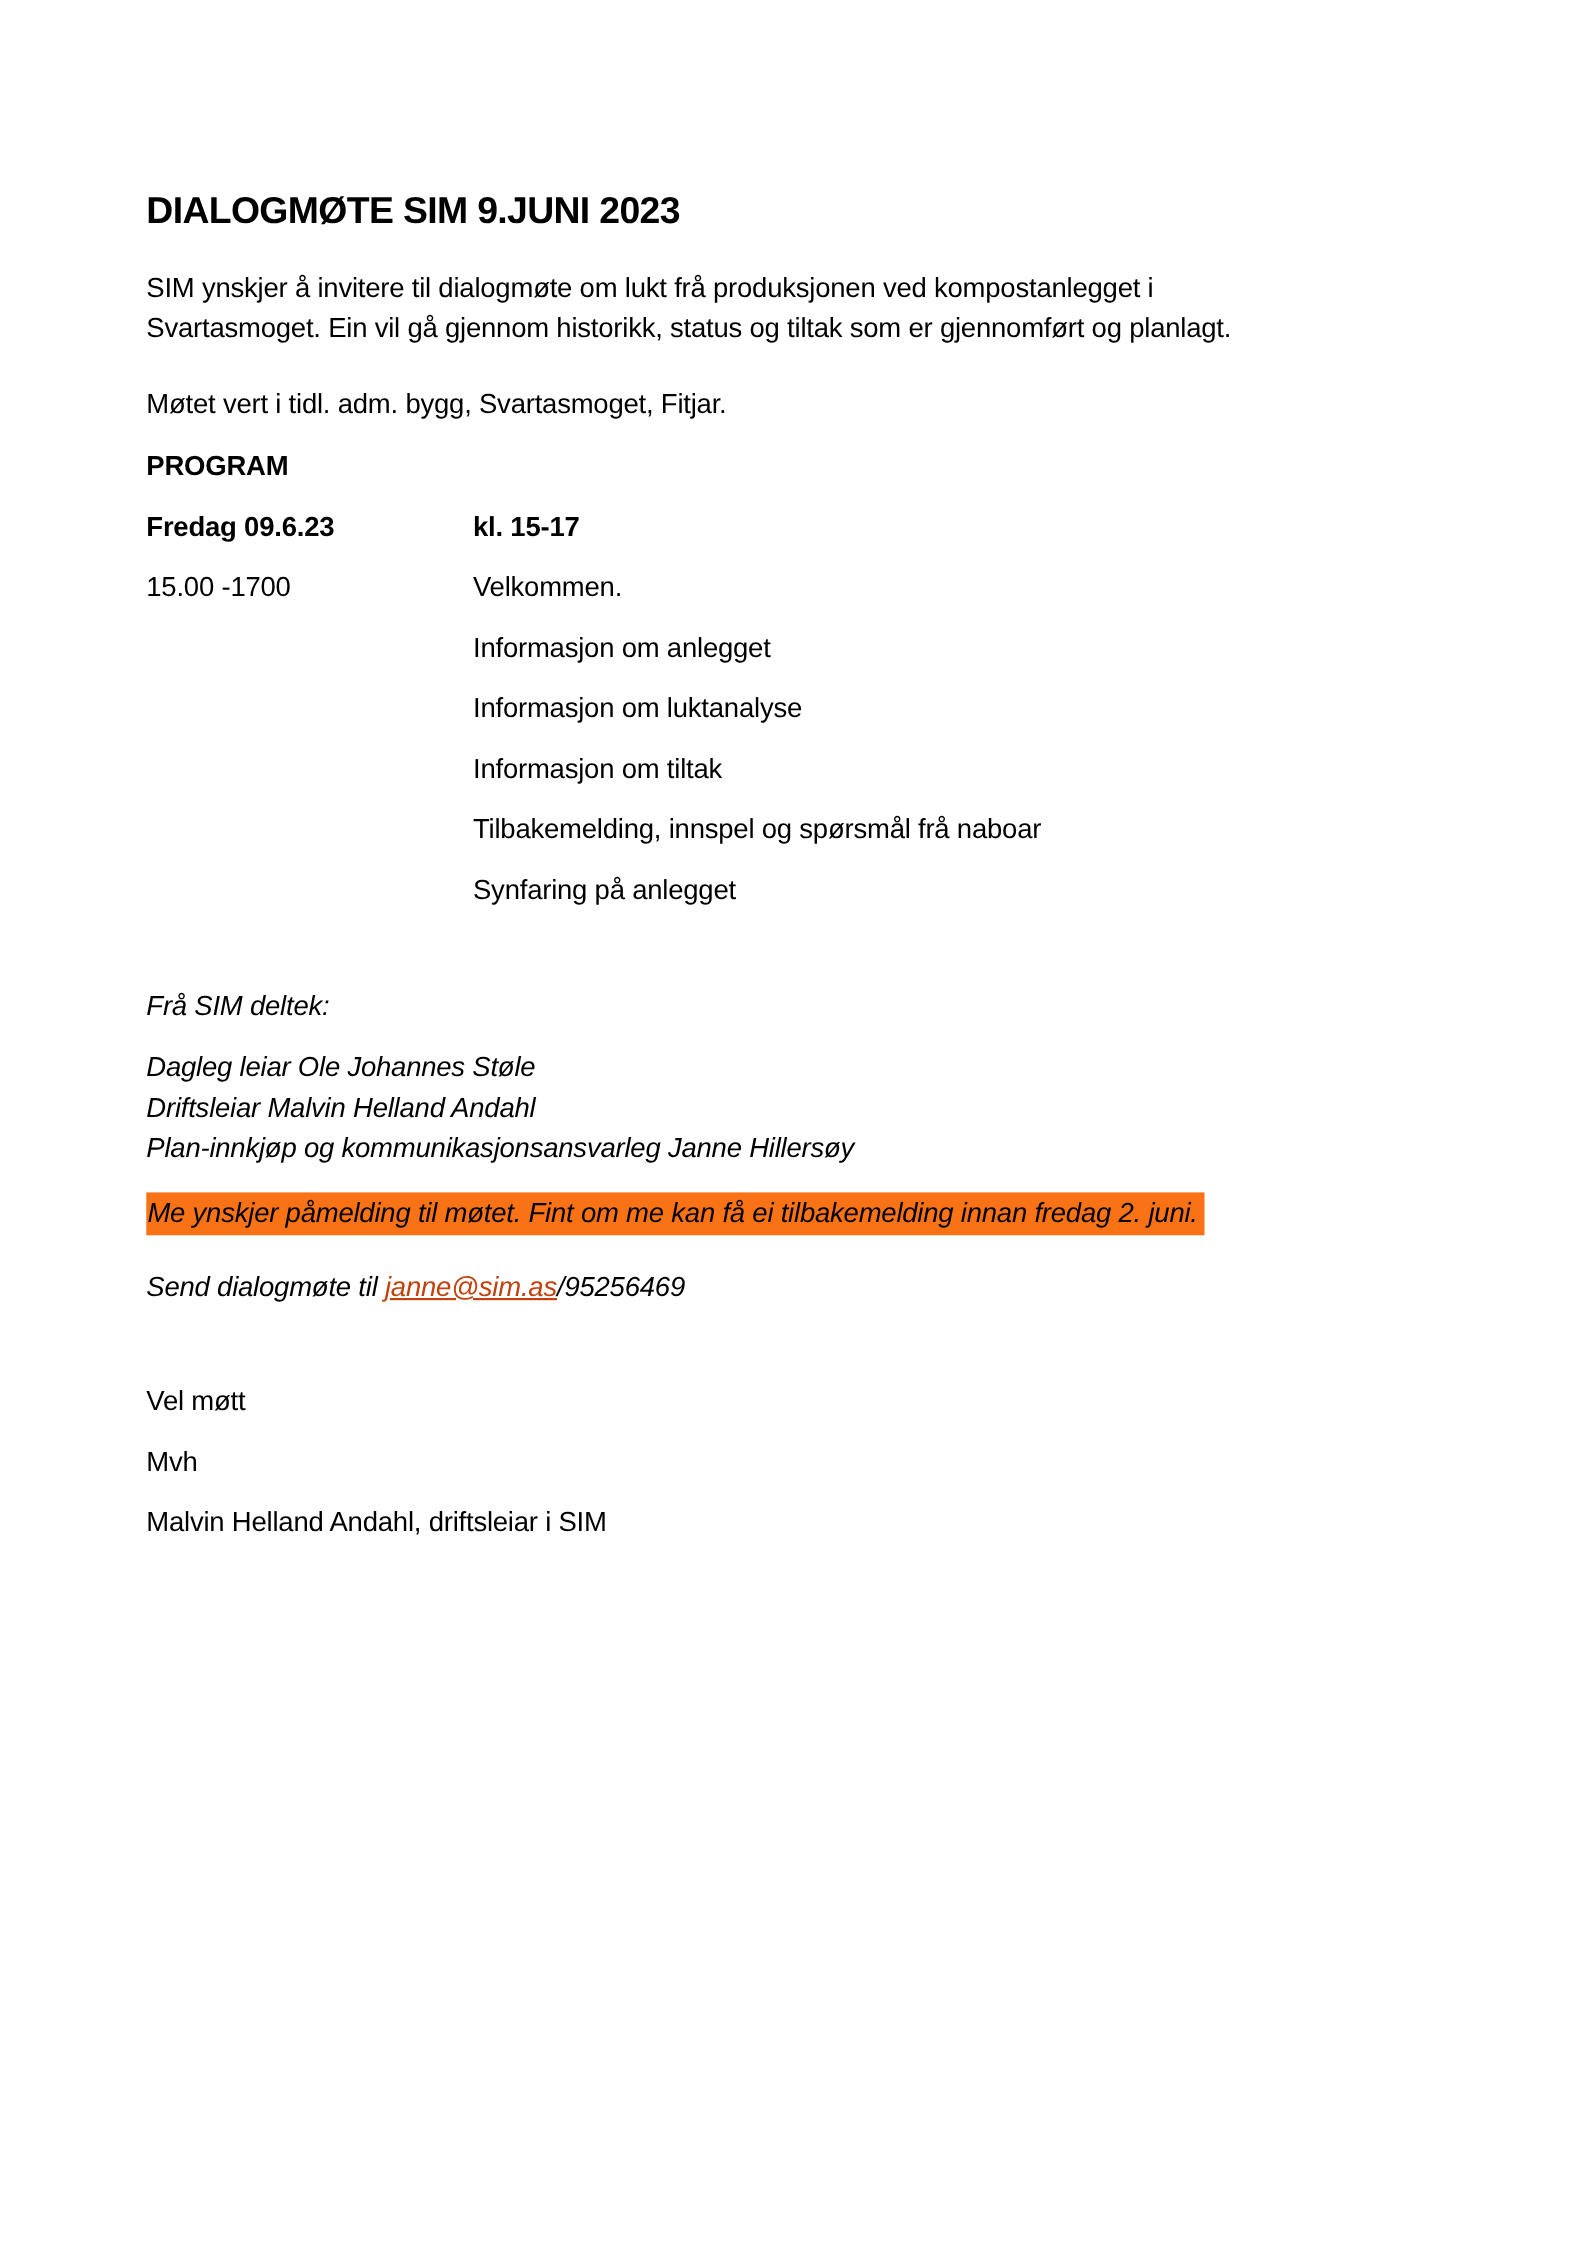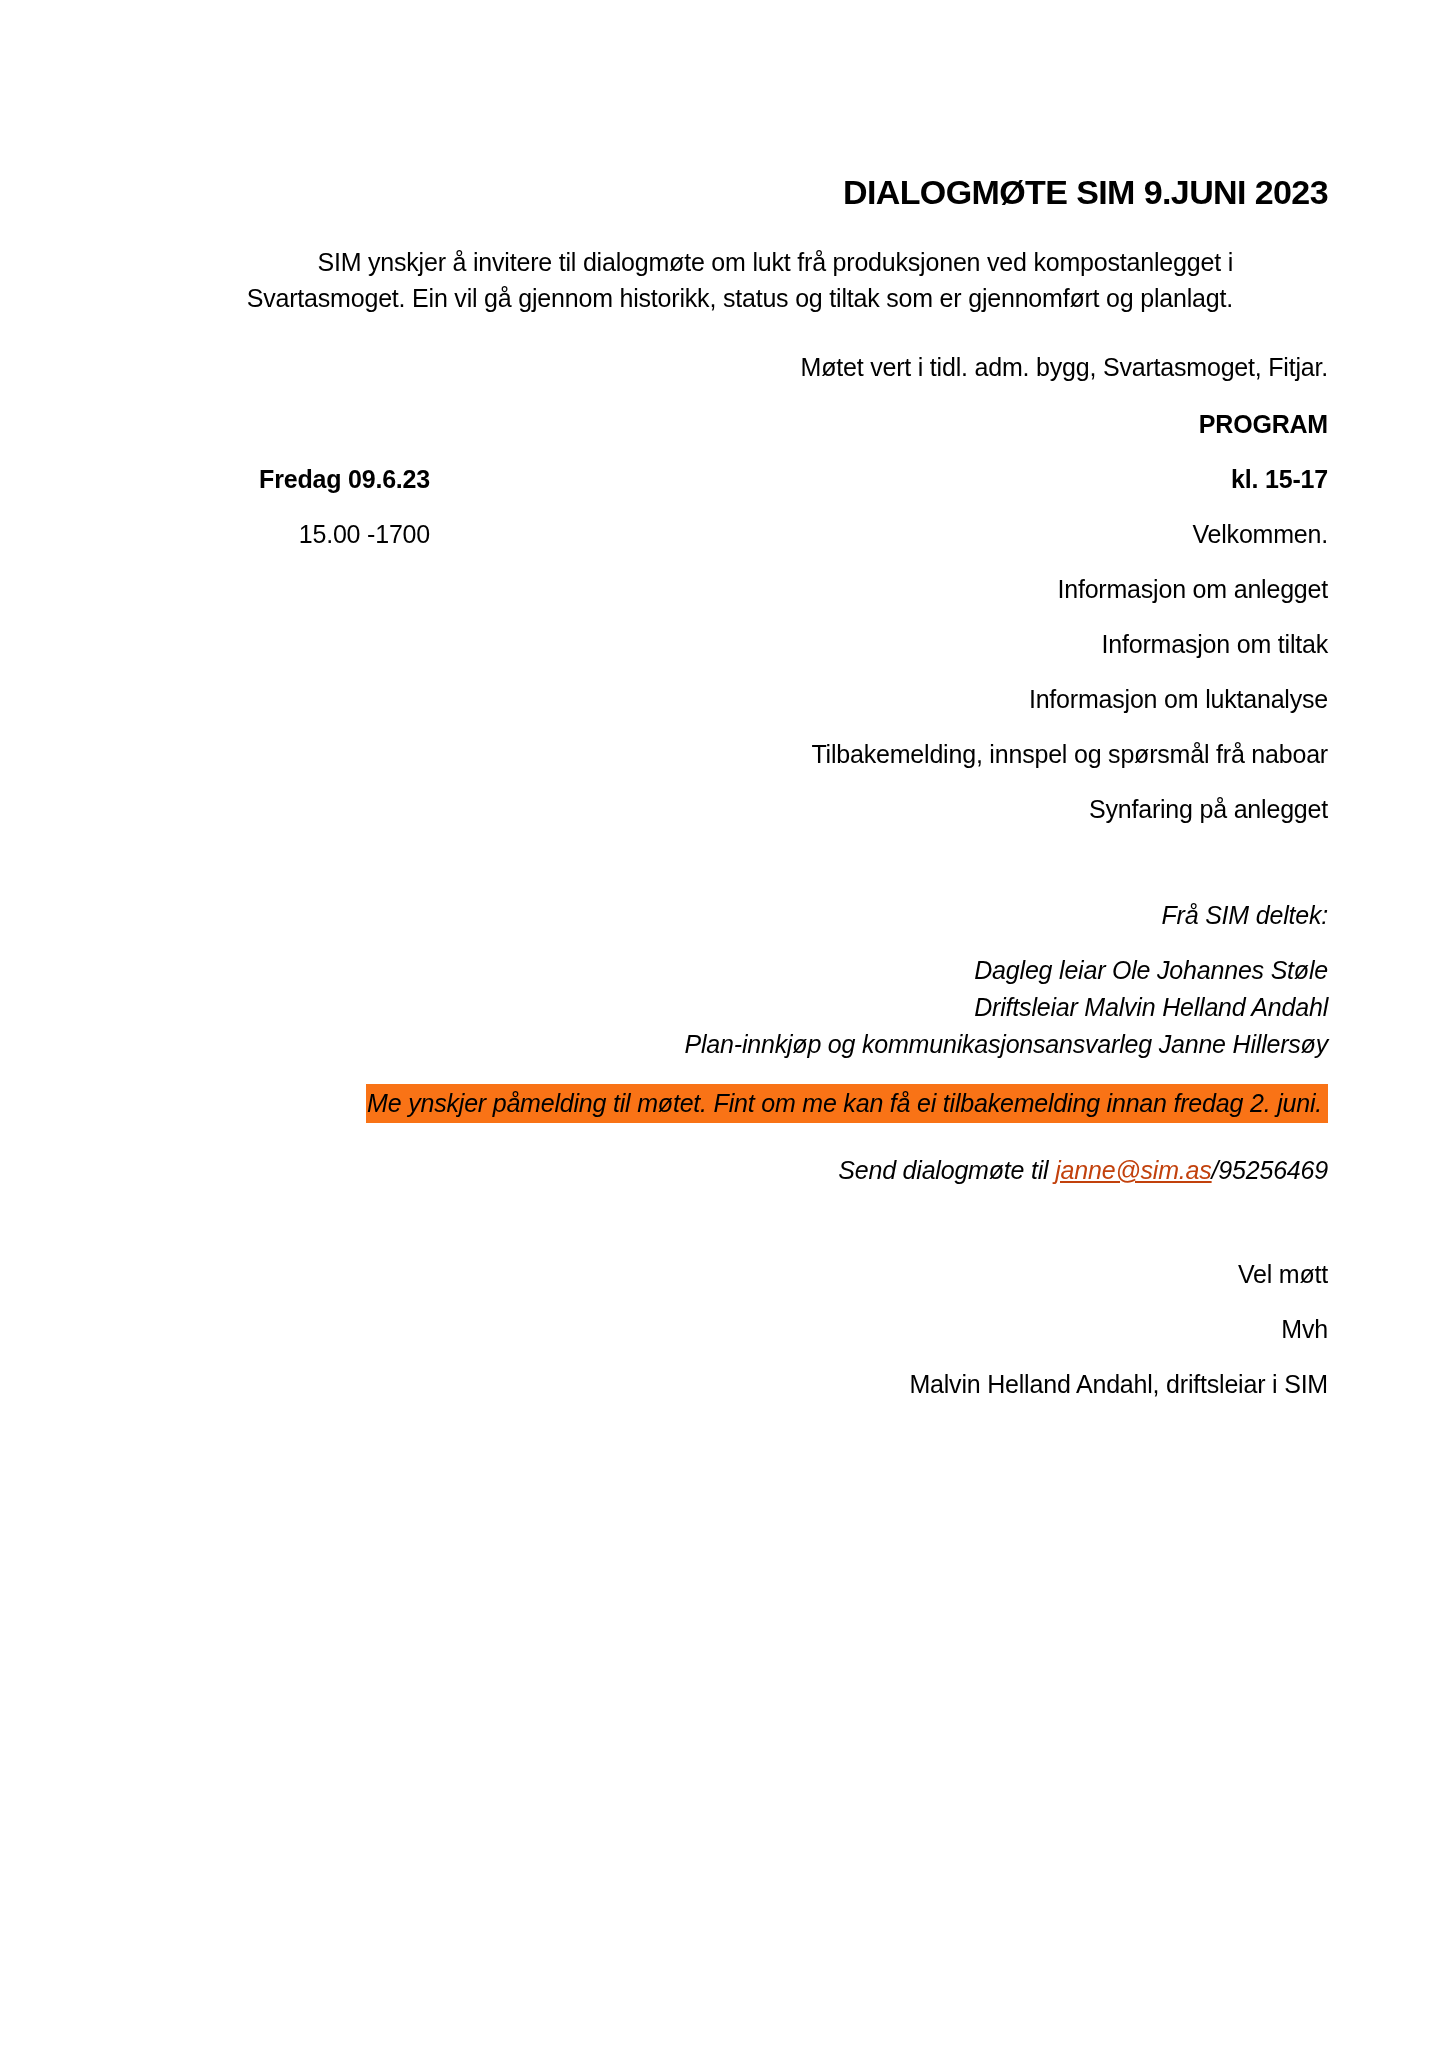--- a/index.html
+++ b/index.html
@@ -7,21 +7,20 @@
     position:relative;
     width:1448px;
     height:1740px;
     background:#ffffff;
     color:#000000;
     font-family:"Liberation Sans", sans-serif;
     letter-spacing:-0.2px;
     box-sizing:border-box;
     padding:170px 120px 0 133px;
     overflow:hidden;
-    text-align:right;
   }
   .title{
     font-size:34px;
     font-weight:bold;
     letter-spacing:-0.6px;
     line-height:44px;
     margin:0 0 30px 0;
   }
   .body-text{font-size:25px;line-height:36px;}
   .intro{margin:0 0 33px 0;max-width:1100px;}
@@ -65,25 +64,25 @@
   <div class="body-text prog-row">
     <div class="col-time">15.00 -1700</div>
     <div class="col-item">Velkommen.</div>
   </div>
   <div class="body-text prog-row">
     <div class="col-time"></div>
     <div class="col-item">Informasjon om anlegget</div>
   </div>
   <div class="body-text prog-row">
     <div class="col-time"></div>
-    <div class="col-item">Informasjon om tiltak</div>
+    <div class="col-item">Informasjon om luktanalyse</div>
   </div>
   <div class="body-text prog-row">
     <div class="col-time"></div>
-    <div class="col-item">Informasjon om luktanalyse</div>
+    <div class="col-item">Informasjon om tiltak</div>
   </div>
   <div class="body-text prog-row">
     <div class="col-time"></div>
     <div class="col-item">Tilbakemelding, innspel og spørsmål frå naboar</div>
   </div>
   <div class="body-text prog-row">
     <div class="col-time"></div>
     <div class="col-item">Synfaring på anlegget</div>
   </div>
 

